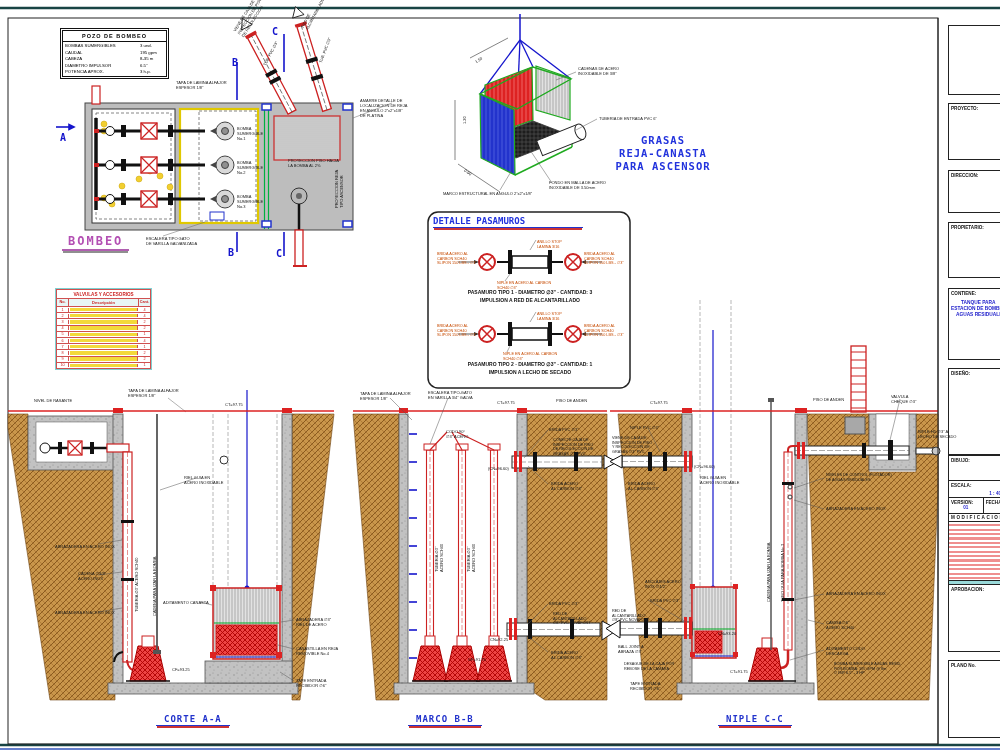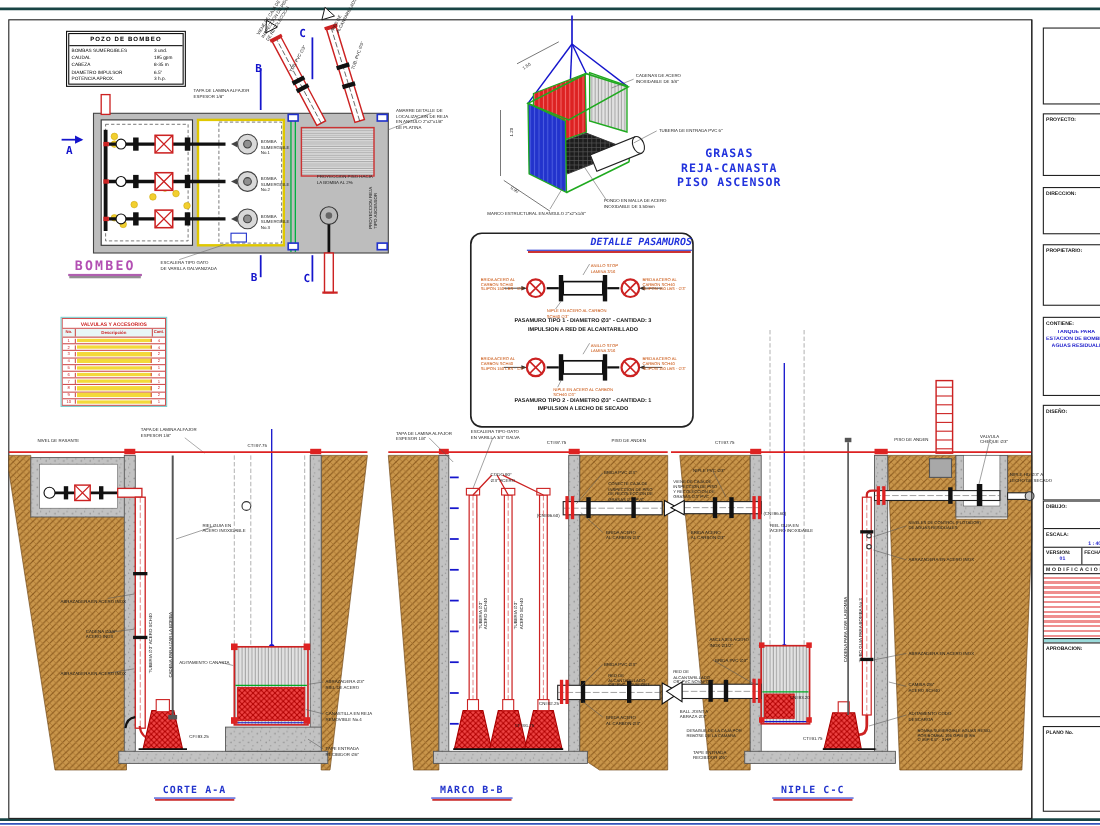--- a/index.html
+++ b/index.html
@@ -11,26 +11,26 @@
   .ann{position:absolute;font:4.2px/1.25 "Liberation Sans",sans-serif;color:#1a1a1a;
        white-space:pre-line;transform-origin:0 0;}
   .ann.or{color:#c64a00;}
   .ann.mk{font:bold 10px "DejaVu Sans Mono",monospace;color:#1515cc;}
 
   
   .big-title{position:absolute;font-family:"DejaVu Sans Mono",monospace;font-weight:bold;}
   #planta-title{left:62px;top:234px;font-size:12px;color:#b34fb3;letter-spacing:2px;
       border-bottom:2px solid #b05fb0;box-shadow:0 3px 0 -1px #8f8f8f;padding:0 6px 1px 6px;}
   .corte-title{font-size:9px;color:#2233cc;letter-spacing:1px;border-bottom:1.5px solid #2233cc;
-      box-shadow:0 3px 0 -1px #cc3333;padding:0 8px 1px 8px;top:714px;}
+      box-shadow:0 3px 0 -1px #cc3333;padding:0 8px 1px 8px;top:714px;margin-left:16px;}
   #corte-a{left:140px;} #corte-b{left:392px;} #corte-c{left:702px;}
   #reja-title{left:596px;top:134px;width:134px;text-align:center;font-size:10.5px;
       color:#2233dd;line-height:1.25;letter-spacing:1px;}
-  #pasamuros-title{left:479px;top:216px;width:150px;text-align:right;font-size:9px;color:#2233dd;
-      border-bottom:1.5px solid #2233cc;box-shadow:0 3px 0 -1px #cc3333;padding-bottom:1px;font-style:italic;}
+  #pasamuros-title{left:433px;top:216px;width:150px;text-align:left;font-size:9px;color:#2233dd;
+      border-bottom:1.5px solid #2233cc;box-shadow:0 3px 0 -1px #cc3333;padding-bottom:1px;}
 
   .pm-text{position:absolute;left:432px;width:196px;text-align:center;font-size:5px;
       font-weight:bold;color:#111;line-height:1.5;}
 
   
   #spec-table{position:absolute;left:62px;top:30px;width:103px;background:#fff;
       border:1.5px solid #111;outline:1px solid #111;outline-offset:1px;}
   #spec-title{font:bold 5.5px "Liberation Sans",sans-serif;text-align:center;
       border-bottom:1.2px solid #111;padding:2px 0;letter-spacing:1px;}
   .spec-row{display:flex;font-size:4.3px;padding:1.4px 2px 0 2px;}
@@ -636,21 +636,21 @@
 </div>
 
 <div id="planta-title" class="big-title">BOMBEO</div>
 <div id="corte-a" class="big-title corte-title">CORTE A-A</div>
 <div id="corte-b" class="big-title corte-title">MARCO B-B</div>
 <div id="corte-c" class="big-title corte-title">NIPLE C-C</div>
 
 <div id="reja-title" class="big-title">
   <div>GRASAS</div>
   <div>REJA-CANASTA</div>
-  <div>PISO ASCENSOR</div>
+  <div>PARA ASCENSOR</div>
 </div>
 
 <div id="pasamuros-title" class="big-title">DETALLE PASAMUROS</div>
 <div class="pm-text" style="top:289px;">
   <div>PASAMURO TIPO 1 - DIAMETRO ∅3" - CANTIDAD: 3</div>
   <div>IMPULSION A RED DE ALCANTARILLADO</div>
 </div>
 <div class="pm-text" style="top:361px;">
   <div>PASAMURO TIPO 2 - DIAMETRO ∅3" - CANTIDAD: 1</div>
   <div>IMPULSION A LECHO DE SECADO</div>

